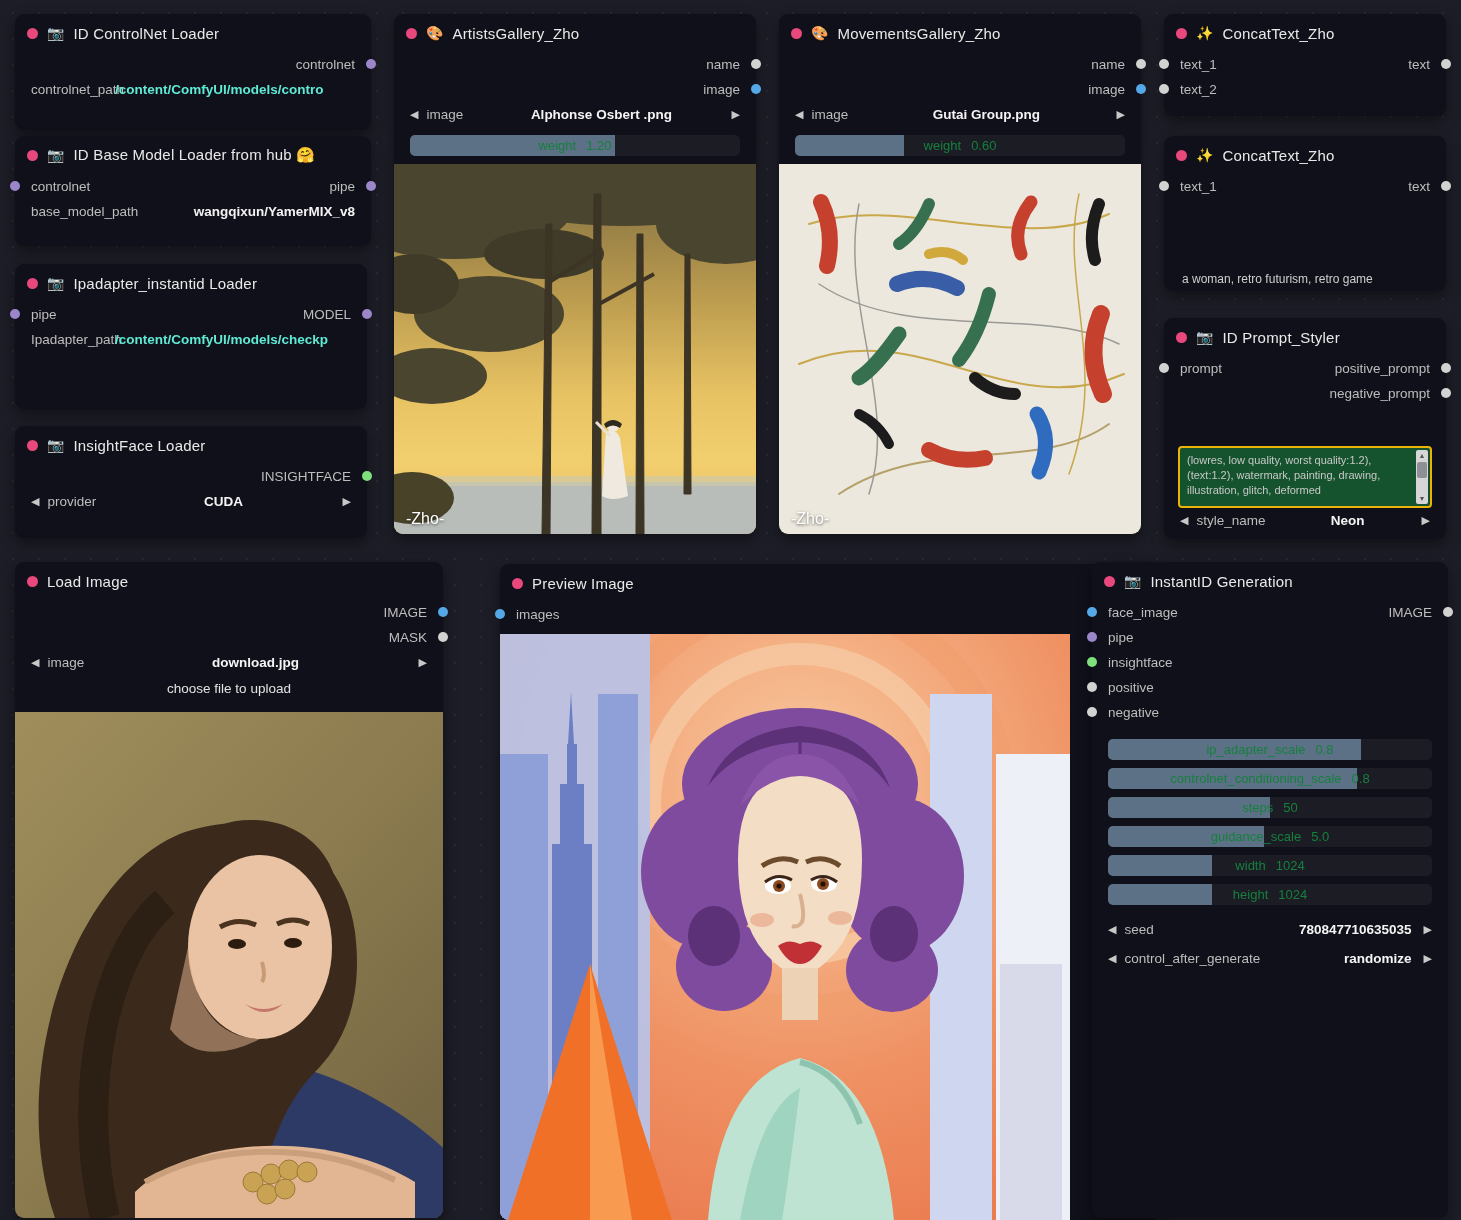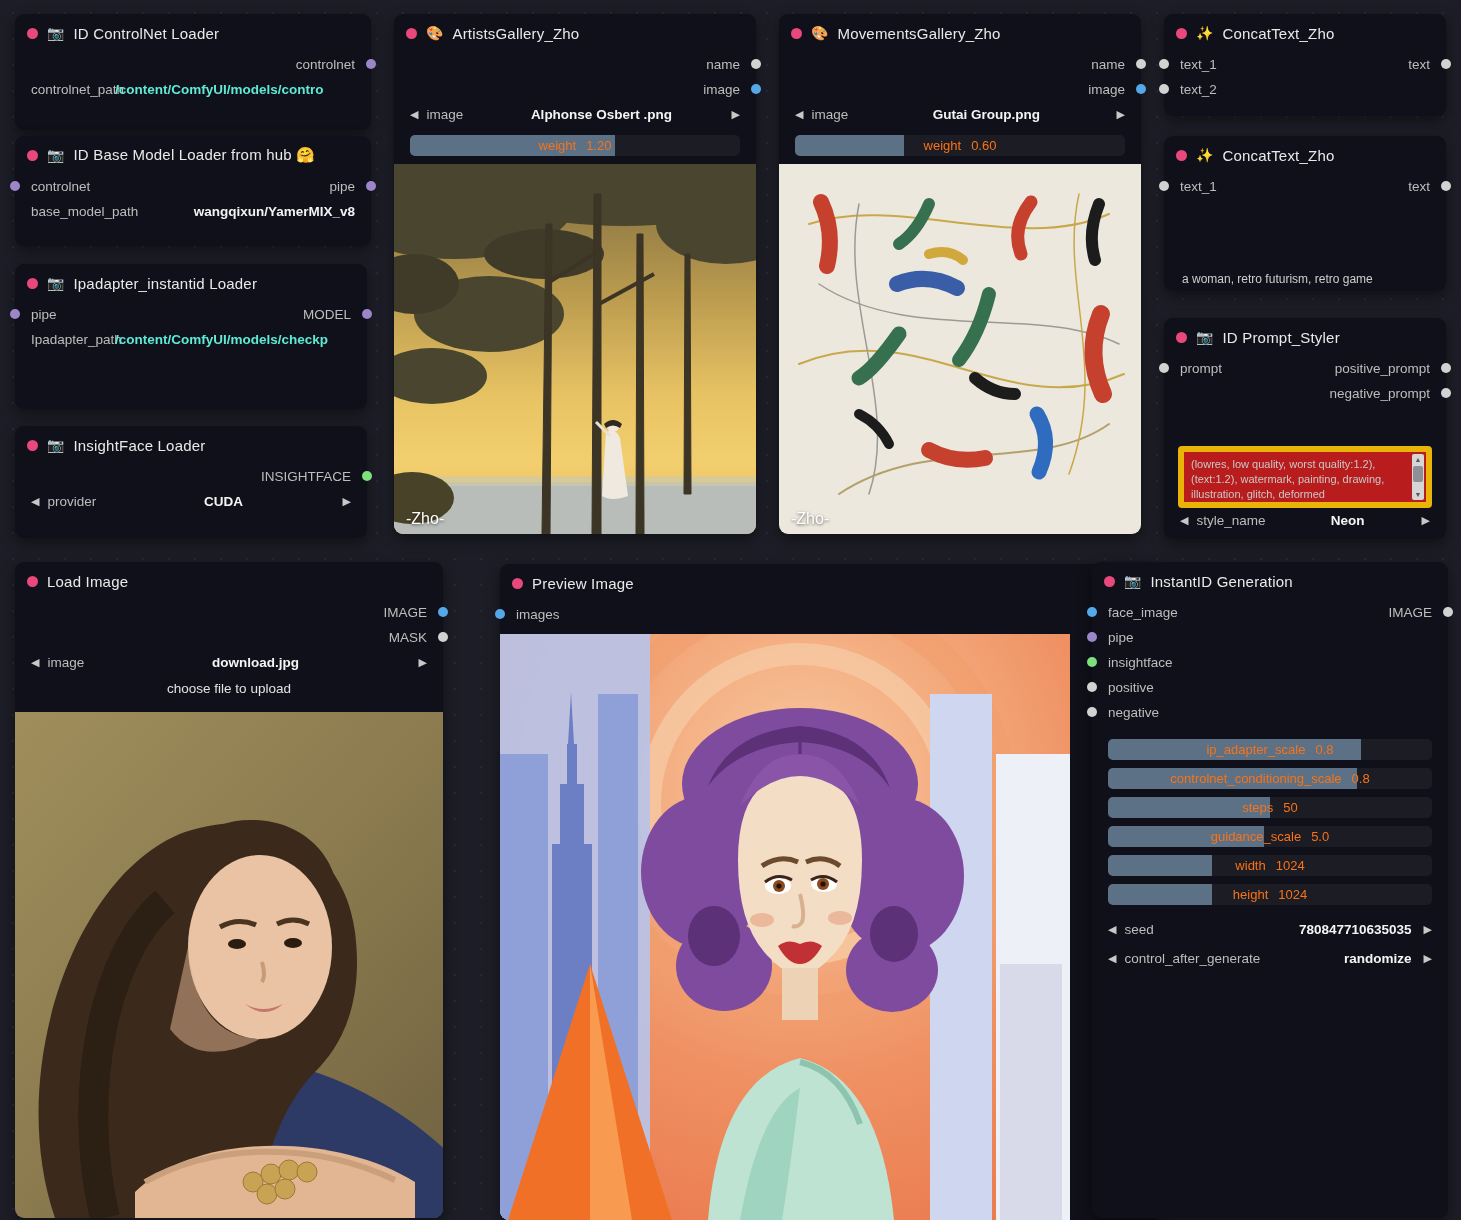--- a/index.html
+++ b/index.html
@@ -31,27 +31,27 @@
   .combo { cursor:pointer; }
   .combo .arr { color:#c8c8c8; font-size:11px; flex:0 0 auto; }
   .combo .clab { margin:0 8px; color:#bdbdbd; white-space:nowrap; }
   .combo .cval { flex:1; text-align:center; color:#f4f4f4; font-weight:700; white-space:nowrap; overflow:hidden; }
   .combo .cval.r { text-align:right; padding-right:12px; }
   .pathrow .plab { white-space:nowrap;text-align:center; }
   .pathrow .pval { position:absolute; left:100px; right:6px; overflow:hidden; white-space:nowrap; color:#5eead4; font-weight:700; }
   .kv .kval { margin-left:auto; color:#f2f2f2; font-weight:700; white-space:nowrap; }
   .slider { position:relative; height:21px; margin:8px 16px 0; border-radius:5px; background:rgba(255,255,255,0.05); overflow:hidden; cursor:ew-resize; }
   .sfill { position:absolute; left:0; top:0; bottom:0; background:#5d7186; }
-  .stext { position:absolute; inset:0; display:flex; align-items:center; justify-content:center; gap:10px; font-size:13px; color:#f97316; white-space:nowrap; }
+  .stext { position:absolute; inset:0; display:flex; align-items:center; justify-content:center; gap:10px; font-size:13px; color:#15803d; white-space:nowrap; }
   .btn { height:26px; display:flex; align-items:center; justify-content:center; color:#e2e2e2; font-size:13.5px; cursor:pointer; }
   .freetext { padding:0 18px; font-size:12px; color:#cfcfcf; }
   .imgbox { position:absolute; left:0; right:0; bottom:0; overflow:hidden; border-radius:0 0 9px 9px; }
   .imgbox svg { display:block; }
   .wm { position:absolute; left:12px; bottom:6px; color:#ffffff; font-size:16px; text-shadow:0 1px 3px rgba(0,0,0,0.6); }
-  .ta { position:absolute; left:14px; right:14px; background:#b91c1c; border:6px solid #eab308; border-radius:4px;
+  .ta { position:absolute; left:14px; right:14px; background:#14532d; border:2px solid #eab308; border-radius:4px;
         color:#c8c8c8; font-size:11px; line-height:1.35; padding:5px 20px 5px 7px; overflow:hidden; }
   .rail { position:absolute; right:2px; top:2px; bottom:2px; width:12px; background:#d6d6d6; border-radius:2px; }
   .rail .up, .rail .dn { position:absolute; left:0; width:12px; height:11px; font-size:7px; color:#555; text-align:center; line-height:11px; }
   .rail .up { top:0; } .rail .dn { bottom:0; }
   .rail .thumb { position:absolute; left:1px; right:1px; top:12px; height:16px; background:#8f8f98; border-radius:2px; }
   .abs { position:absolute; left:0; right:0; }
 </style>
 </head>
 <body>
 

